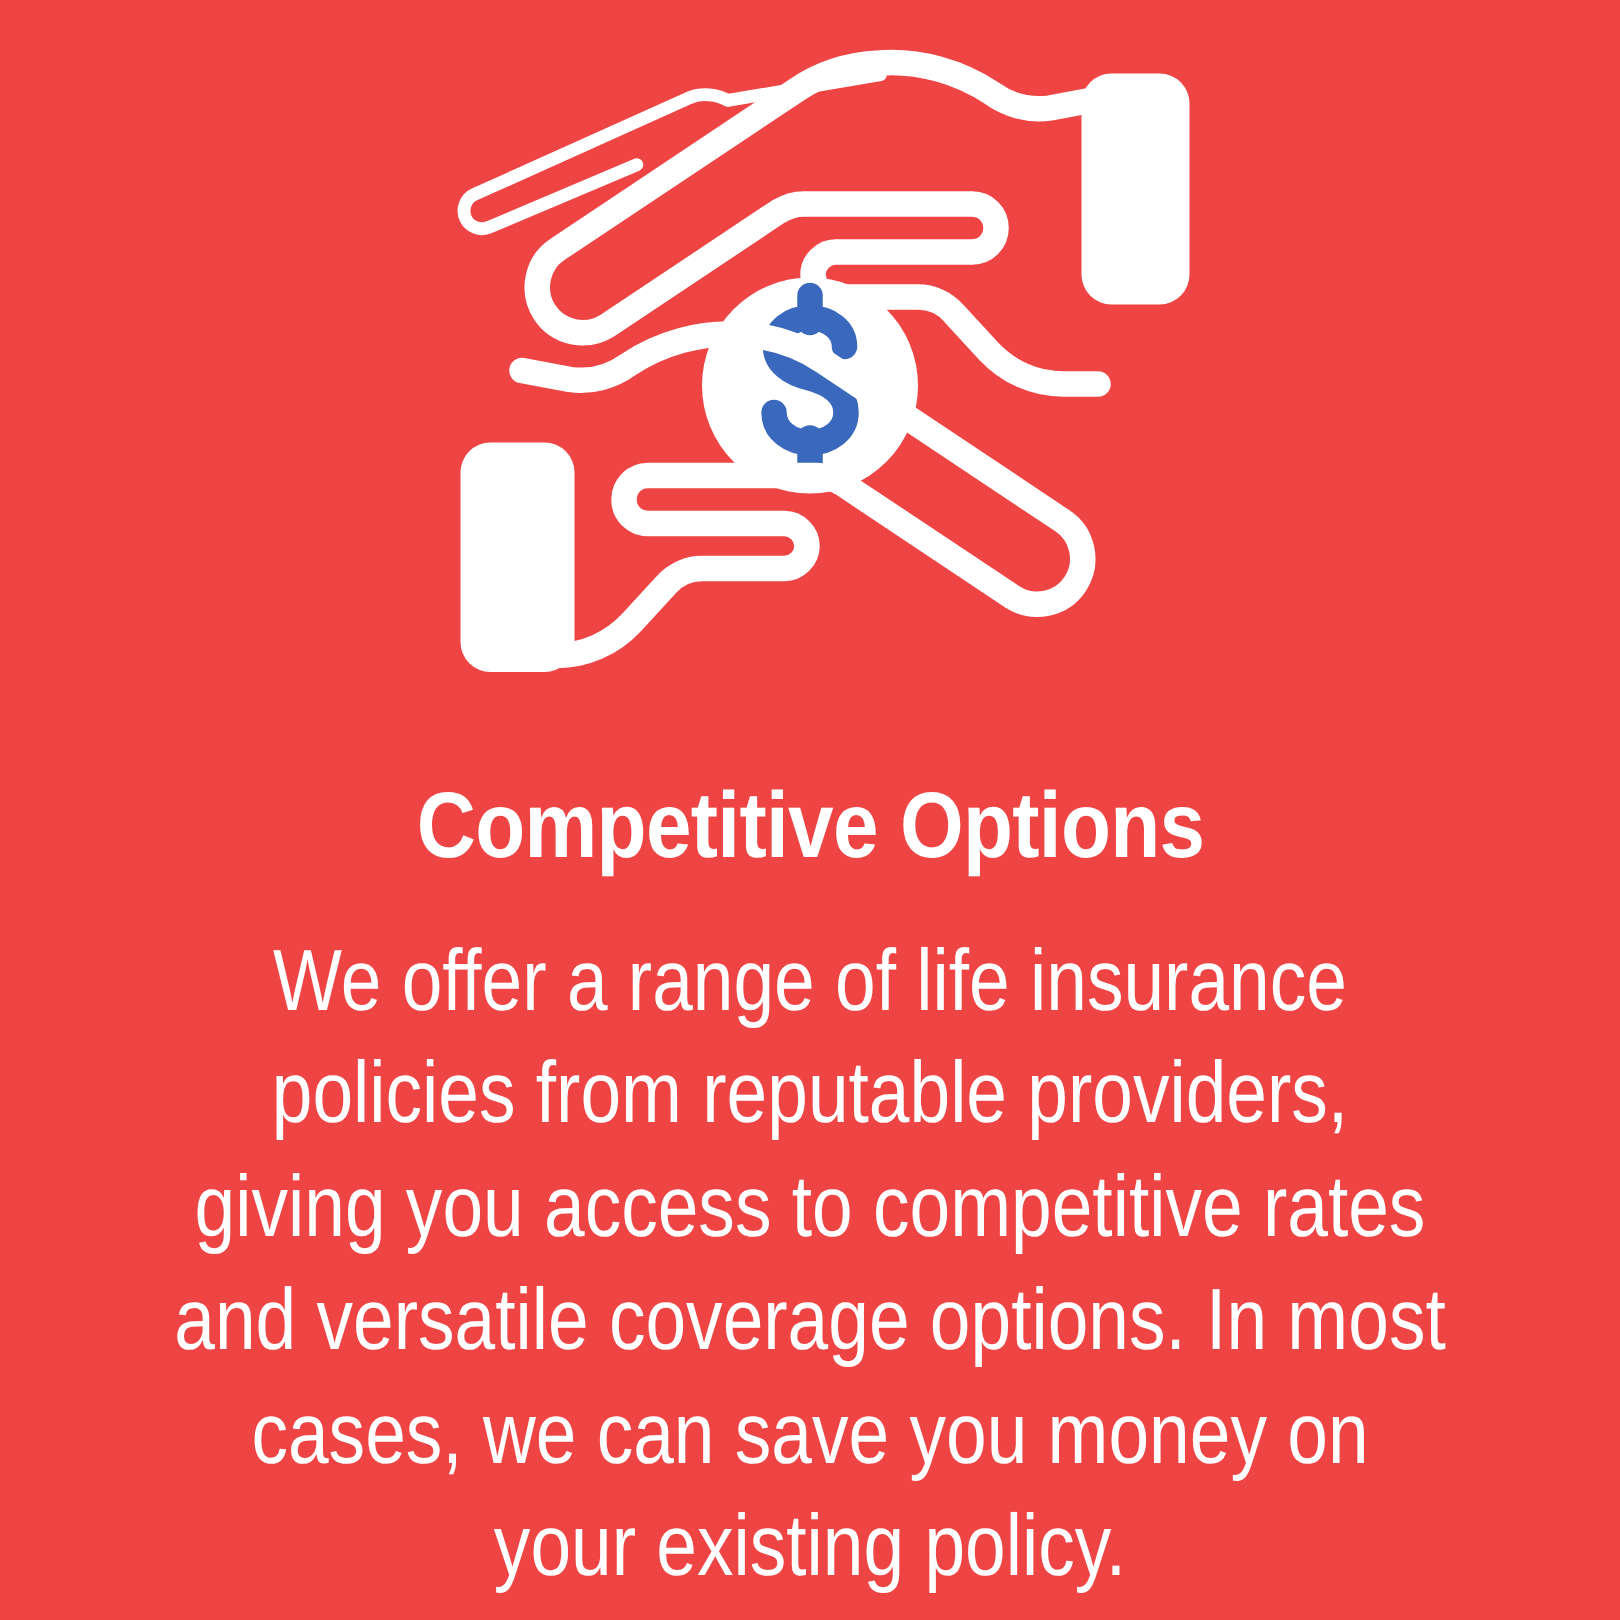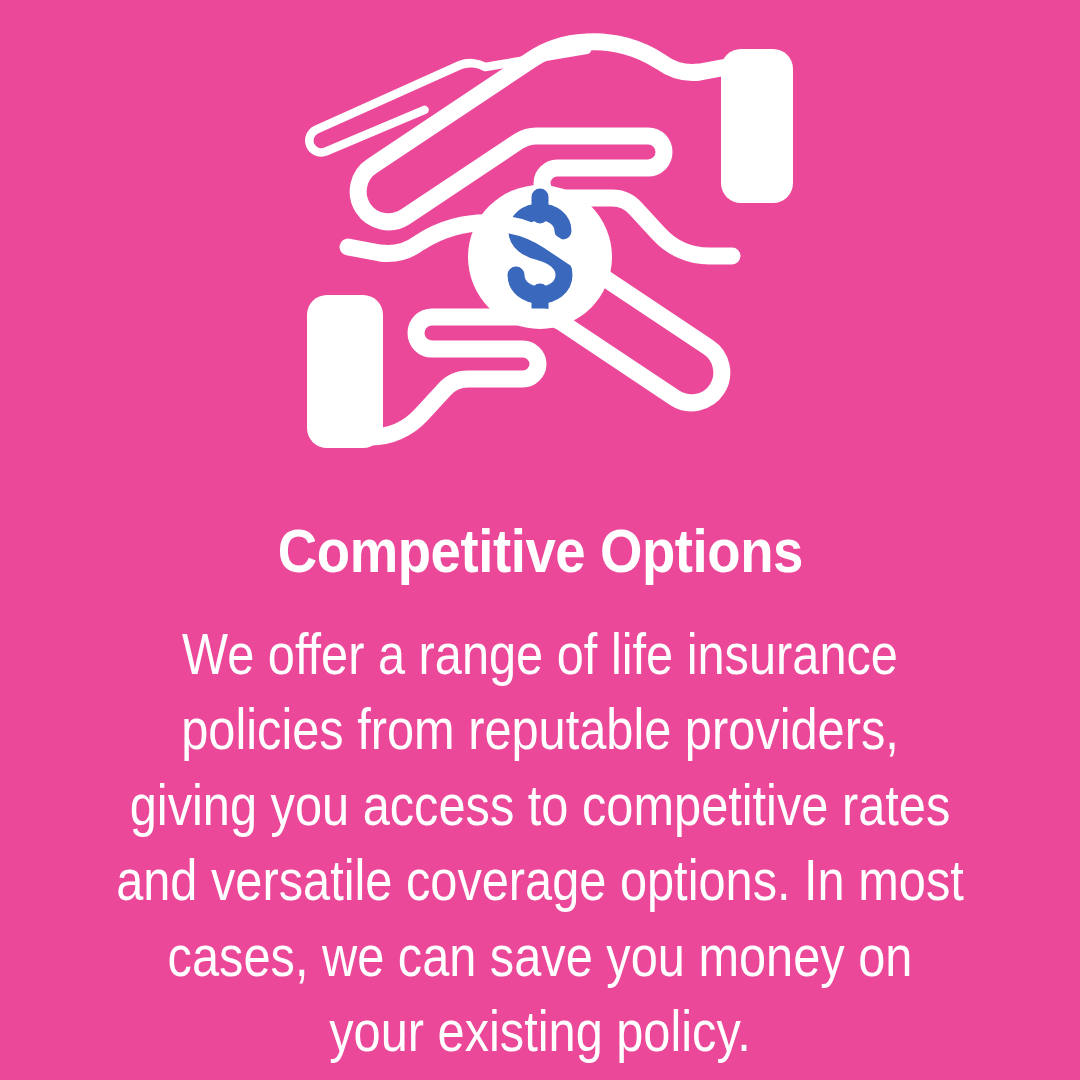--- a/index.html
+++ b/index.html
@@ -68,21 +68,21 @@
     margin: 0;
     padding: 0;
     max-width: 1010px;
     transform: scaleX(0.84);
     transform-origin: center top;
   }
 </style>
 </head>
 <body>
 
-<div id="card" style="background: #ec4899; color: rgb(255, 255, 255);">
+<div id="card" style="background: #ef4444; color: rgb(255, 255, 255);">
 
   <div id="icon-block">
     <svg id="hands-money-icon" viewBox="0 0 520 460" xmlns="http://www.w3.org/2000/svg">
 
       <g>
 
         <path d="M 930 0
                  L 622 52
                  C 600 40 570 36 546 46
                  L 110 242

